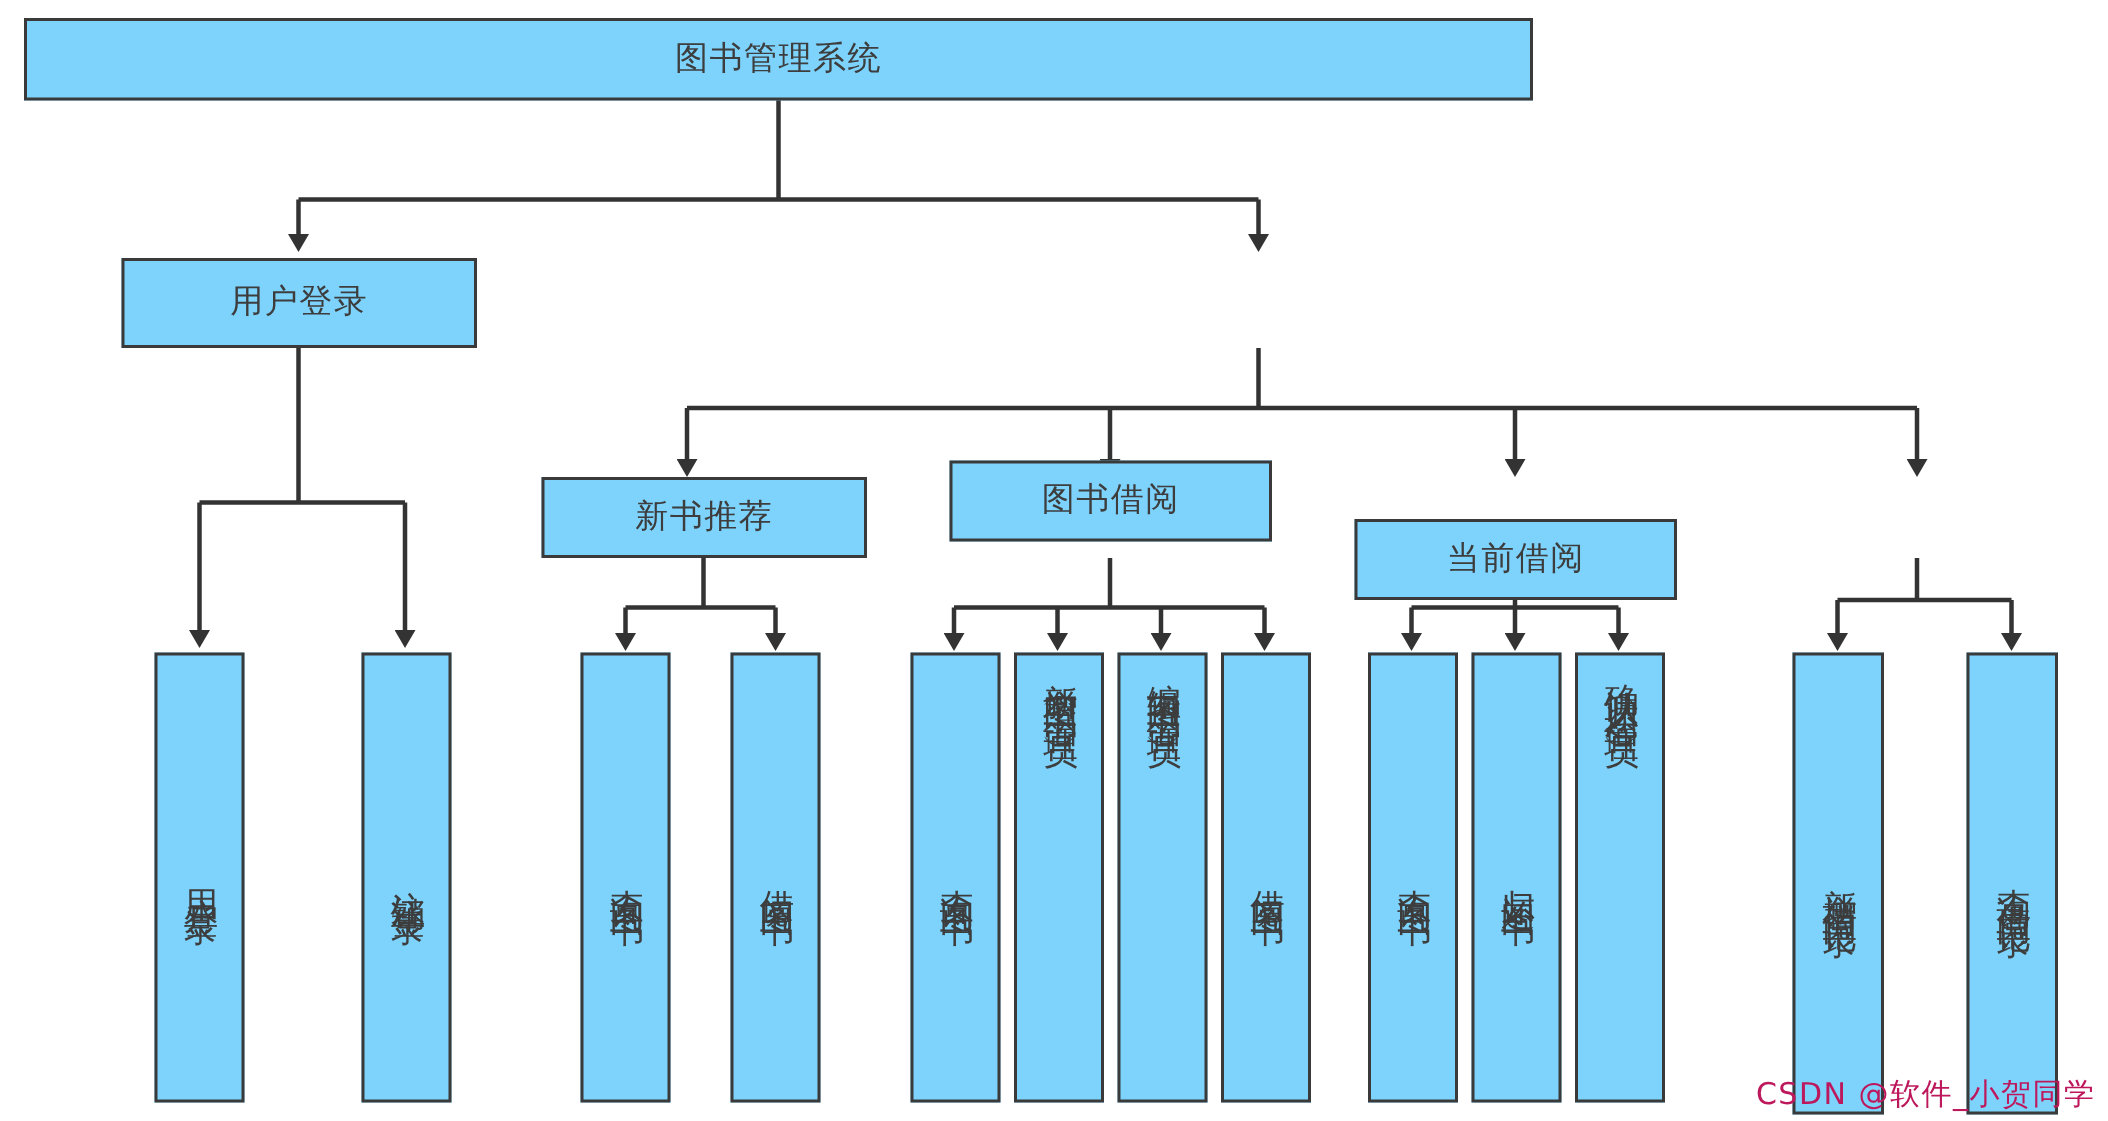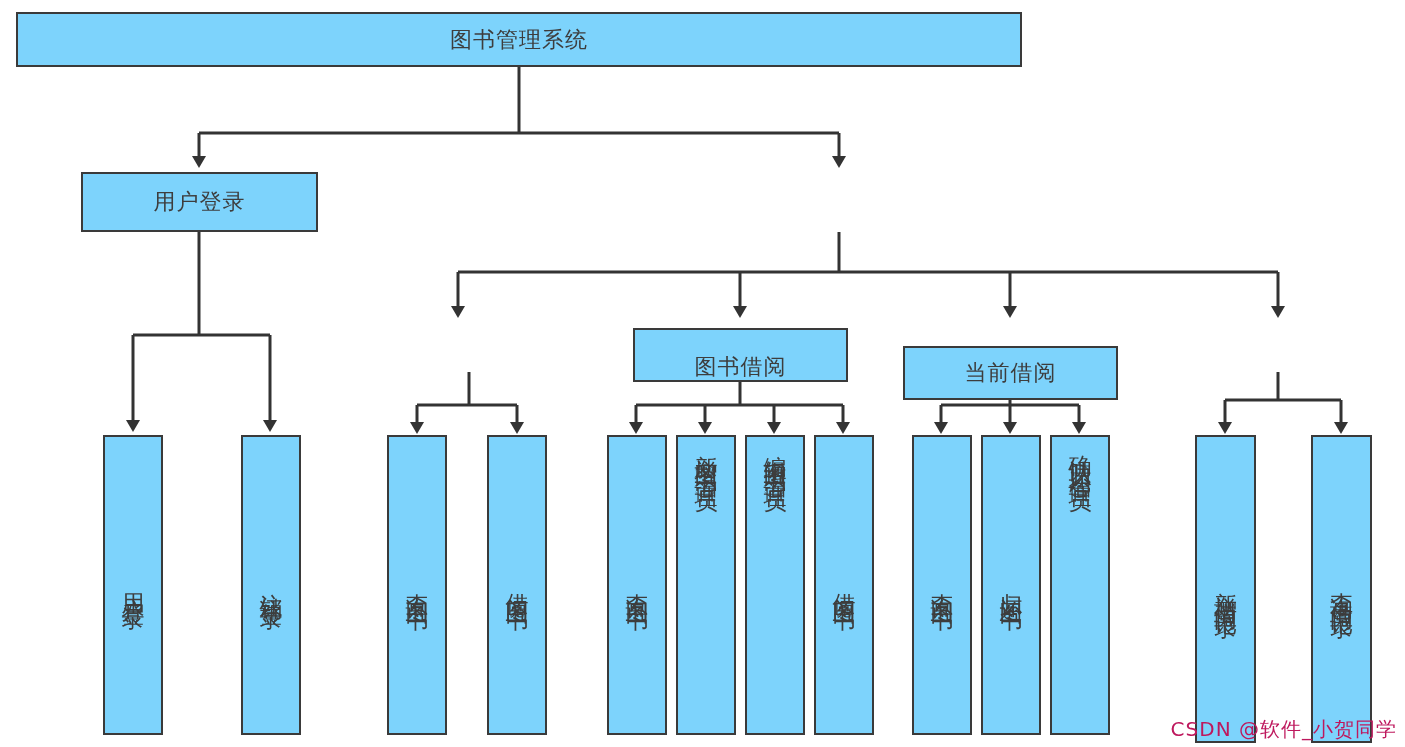--- a/index.html
+++ b/index.html
@@ -138,22 +138,25 @@
 
   <div class="node h" style="left:16px; top:12px; width:1006px; height:55px;">
     <span class="label">图书管理系统</span>
   </div>
 
   <div class="node h" style="left:81px; top:172px; width:237px; height:60px;">
     <span class="label">用户登录</span>
   </div>
 
 
-
-  <div class="node h" style="left:633px; top:328px; width:215px; height:54px;align-items:flex-end;">
+  <div class="node h" style="left:361px; top:318px; width:217px; height:54px;">
+    <span class="label">新书推荐</span>
+  </div>
+
+  <div class="node h" style="left:633px; top:307px; width:215px; height:54px;">
     <span class="label">图书借阅</span>
   </div>
 
   <div class="node h" style="left:903px; top:318px; width:215px; height:54px;margin-top:28px;">
     <span class="label">当前借阅</span>
   </div>
 
 
   <div class="node v leaf-mid" style="left:103px; top:435px; width:60px; height:300px;">
     <span class="label">用户登录</span>

